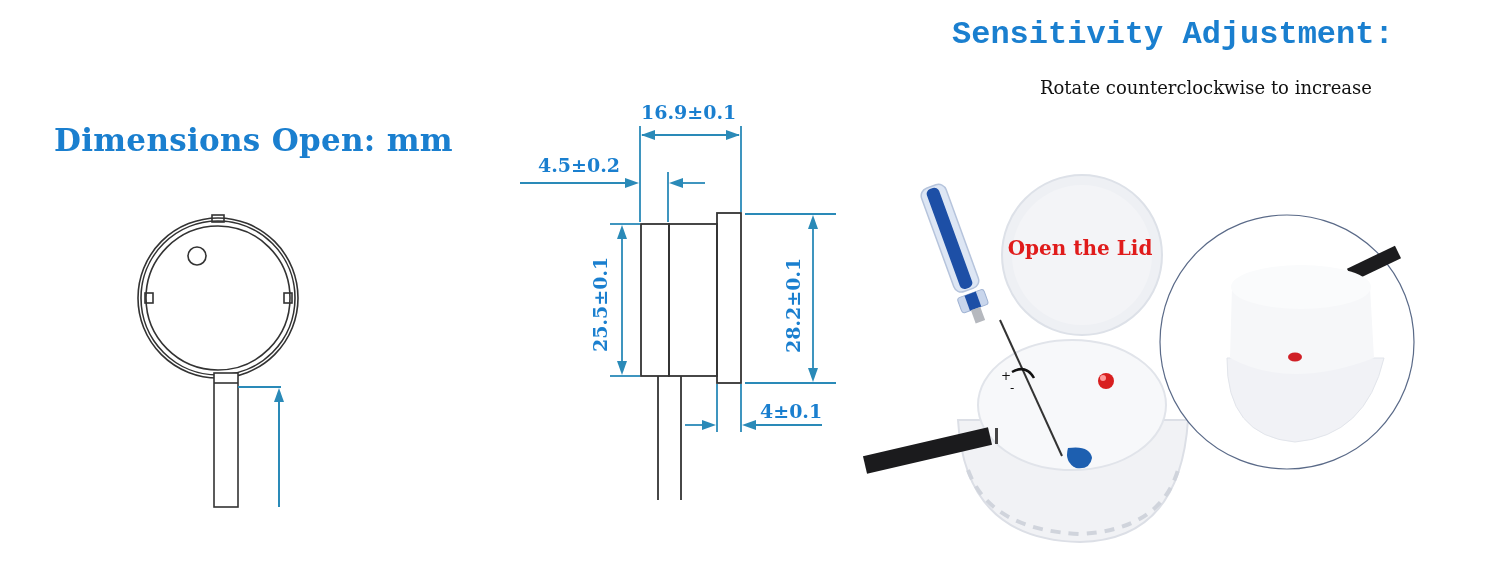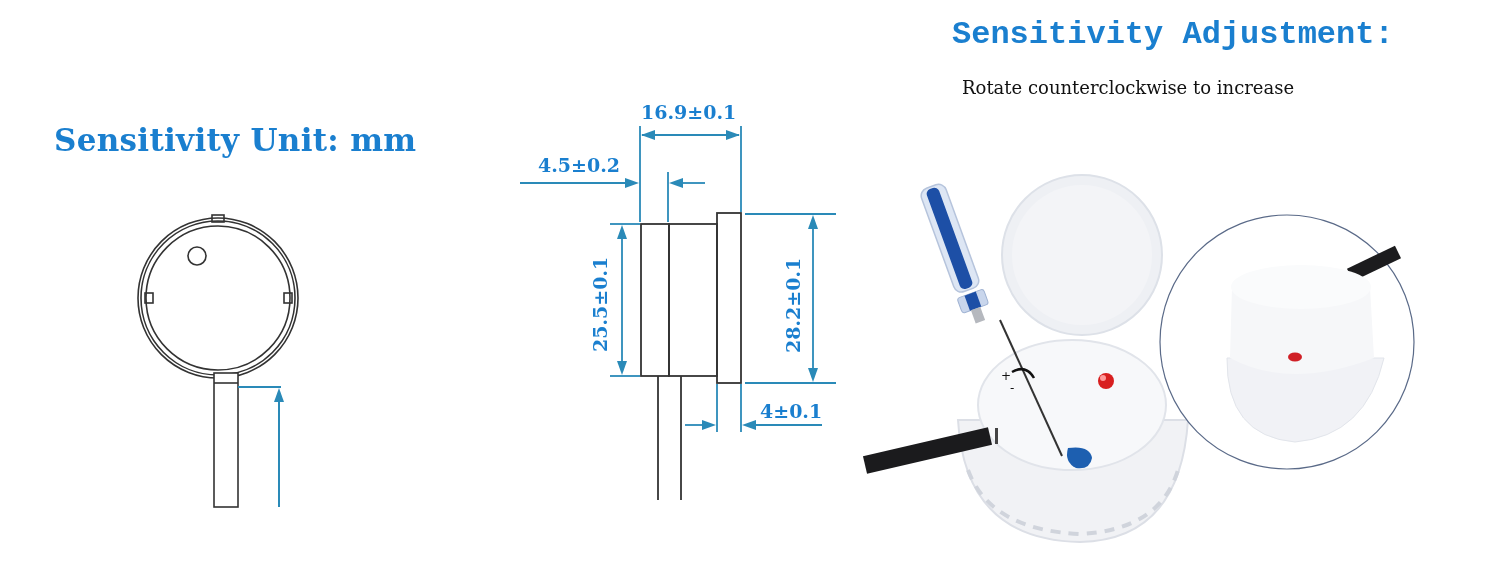--- a/index.html
+++ b/index.html
@@ -1,28 +1,28 @@
 <!DOCTYPE html>
 <html><head>
 <meta charset="utf-8">
 <style>
   html,body{margin:0;padding:0;background:#ffffff;}
   body{width:1500px;height:564px;position:relative;overflow:hidden;font-family:"DejaVu Serif","Liberation Serif",serif;}
   .abs{position:absolute;}
   .title-blue{color:#1a7fcf;font-weight:bold;font-family:"DejaVu Serif","Liberation Serif",serif;white-space:nowrap;}
   #dim-title{left:54px;top:122px;font-size:31px;letter-spacing:0.3px;}
   #sens-title{left:952px;top:16px;font-size:32px;font-family:Liberation Mono, monospace;}
-  #sens-desc{left:962px;top:72px;width:410px;text-align:left;font-size:18px;line-height:32px;color:#111;font-family:"DejaVu Serif","Liberation Serif",serif;}
+  #sens-desc{left:962px;top:72px;width:410px;text-align:right;font-size:18px;line-height:32px;color:#111;font-family:"DejaVu Serif","Liberation Serif",serif;}
   .dimlabel{fill:#1a7fcf;font-family:"DejaVu Serif","Liberation Serif",serif;font-size:19px;font-weight:bold;}
   #lid-label{left:985px;top:236px;width:190px;text-align:center;color:#e01b1b;font-weight:bold;font-size:20px;line-height:25px;font-family:"DejaVu Serif","Liberation Serif",serif;}
 </style>
 </head>
 <body>
 
-<div id="dim-title" class="abs title-blue">Sensitivity Unit: mm</div>
+<div id="dim-title" class="abs title-blue">Dimensions Open: mm</div>
 
 <svg class="abs" style="left:0;top:0" width="1500" height="564">
   <g fill="none" stroke="#333" stroke-width="1.6">
     <circle cx="218" cy="298" r="80"></circle>
     <circle cx="218" cy="298" r="77"></circle>
     <circle cx="218" cy="298" r="72"></circle>
     <circle cx="197" cy="256" r="9"></circle>
     <rect x="212" y="215" width="12" height="7"></rect>
     <rect x="145" y="293" width="8" height="10"></rect>
     <rect x="284" y="293" width="8" height="10"></rect>
@@ -122,13 +122,14 @@
     <ellipse cx="1295" cy="357" rx="7" ry="4.5" fill="#d01f26"></ellipse>
   </g>
 </svg>
 
 <div id="sens-title" class="abs title-blue">Sensitivity Adjustment:</div>
 <div id="sens-desc" class="abs">
   <div>Rotate counterclockwise to increase</div>
 </div>
 
 <div id="lid-label" class="abs">
+  <div>Open the Lid</div>
 </div>
 
 </body></html>

